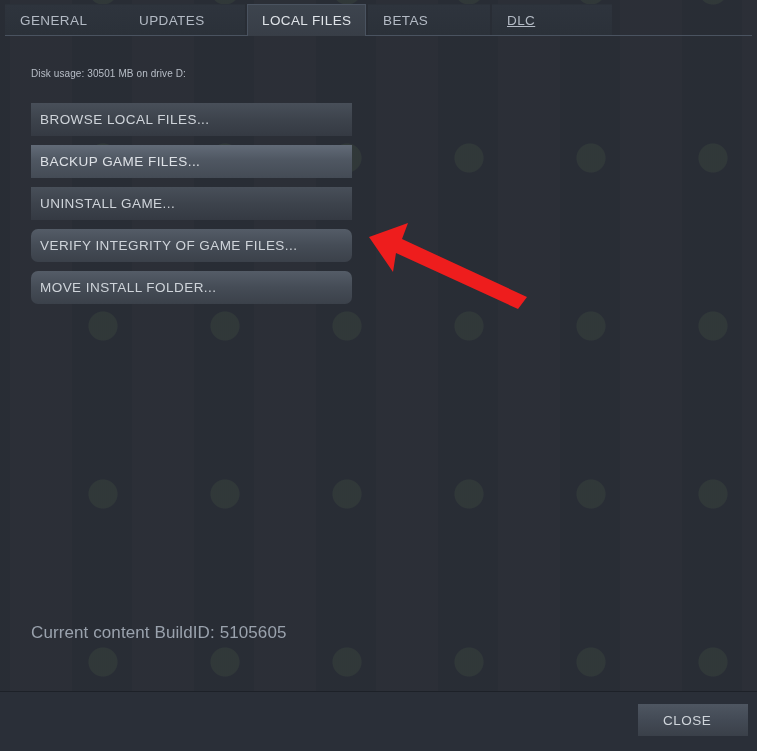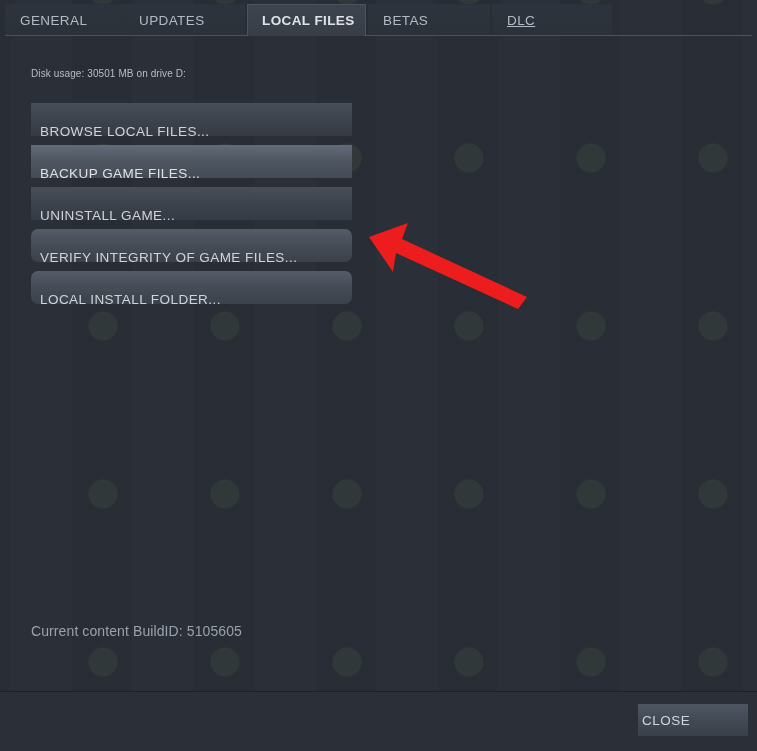--- a/index.html
+++ b/index.html
@@ -111,21 +111,21 @@
   }
 
   .action-button {
     position: relative;
     display: block;
     width: 321px;
     height: 33px;
     margin-bottom: 9px;
     border: none;
     text-align: left;
-    padding: 12px 9px;
+    padding: 0 9px;
     font-family: "Liberation Sans", sans-serif;
     font-size: 13.5px;
     letter-spacing: 0.45px;
     color: #cfd4da;
     background: linear-gradient(180deg, #484f59 0%, #3c424b 55%, #353a43 100%);
     cursor: pointer;
     line-height: 33px;
     white-space: nowrap;
     overflow: hidden;
   }
@@ -135,21 +135,21 @@
   }
   .action-button.semi {
     background: linear-gradient(180deg, #545c67 0%, #454c56 50%, #3b414a 100%);
     border-radius: 7px;
   }
 
   #buildid {
     position: absolute;
     left: 31px;
     top: 587px;
-    font-size: 14px;
+    font-size: 17px;
     color: #9aa2ad;
     letter-spacing: 0.1px;
   }
 
   
   #footer-divider {
     position: absolute;
     left: 0; top: 691px;
     width: 757px;
     height: 1px;
@@ -170,21 +170,21 @@
     top: 12px;
     width: 110px;
     height: 32px;
     border: none;
     background: linear-gradient(180deg, #4e5661 0%, #434a55 50%, #3a4049 100%);
     color: #cfd4da;
     font-family: "Liberation Sans", sans-serif;
     font-size: 13.5px;
     letter-spacing: 0.5px;
     text-align: left;
-    padding-left: 4px;
+    padding-left: 25px;
     cursor: pointer;
   }
 
   
   #arrow-annotation {
     position: absolute;
     left: 355px;
     top: 210px;
     width: 190px;
     height: 100px;
@@ -204,21 +204,21 @@
   <div id="tabstrip">
 
     <div class="tab" style="left:124px;width:121px;">
       <span>UPDATES</span>
     </div>
 
     <div class="tab" style="left:5px;width:119px;">
       <span>GENERAL</span>
     </div>
 
-    <div class="tab active" style="left:247px;width:119px;font-weight:bold;">
+    <div class="tab active" style="left:247px;width:119px;">
       <span>LOCAL FILES</span>
     </div>
 
     <div class="tab" style="left:368px;width:122px;text-align:center;">
       <span>BETAS</span>
     </div>
 
     <div class="tab" style="left:492px;width:120px;text-decoration:underline;">
       <span>DLC</span>
     </div>
@@ -232,21 +232,21 @@
     <div id="button-list">
 
       <button class="action-button">BROWSE LOCAL FILES...</button>
 
       <button class="action-button highlight">BACKUP GAME FILES...</button>
 
       <button class="action-button">UNINSTALL GAME...</button>
 
       <button class="action-button semi">VERIFY INTEGRITY OF GAME FILES...</button>
 
-      <button class="action-button semi">LOCAL INSTALL FOLDER...</button>
+      <button class="action-button semi">MOVE INSTALL FOLDER...</button>
 
     </div>
 
     <div id="buildid">Current content BuildID: 5105605</div>
 
   </div>
 
   <div id="footer-divider"></div>
   <div id="footer">
     <button id="close-button">CLOSE</button>

